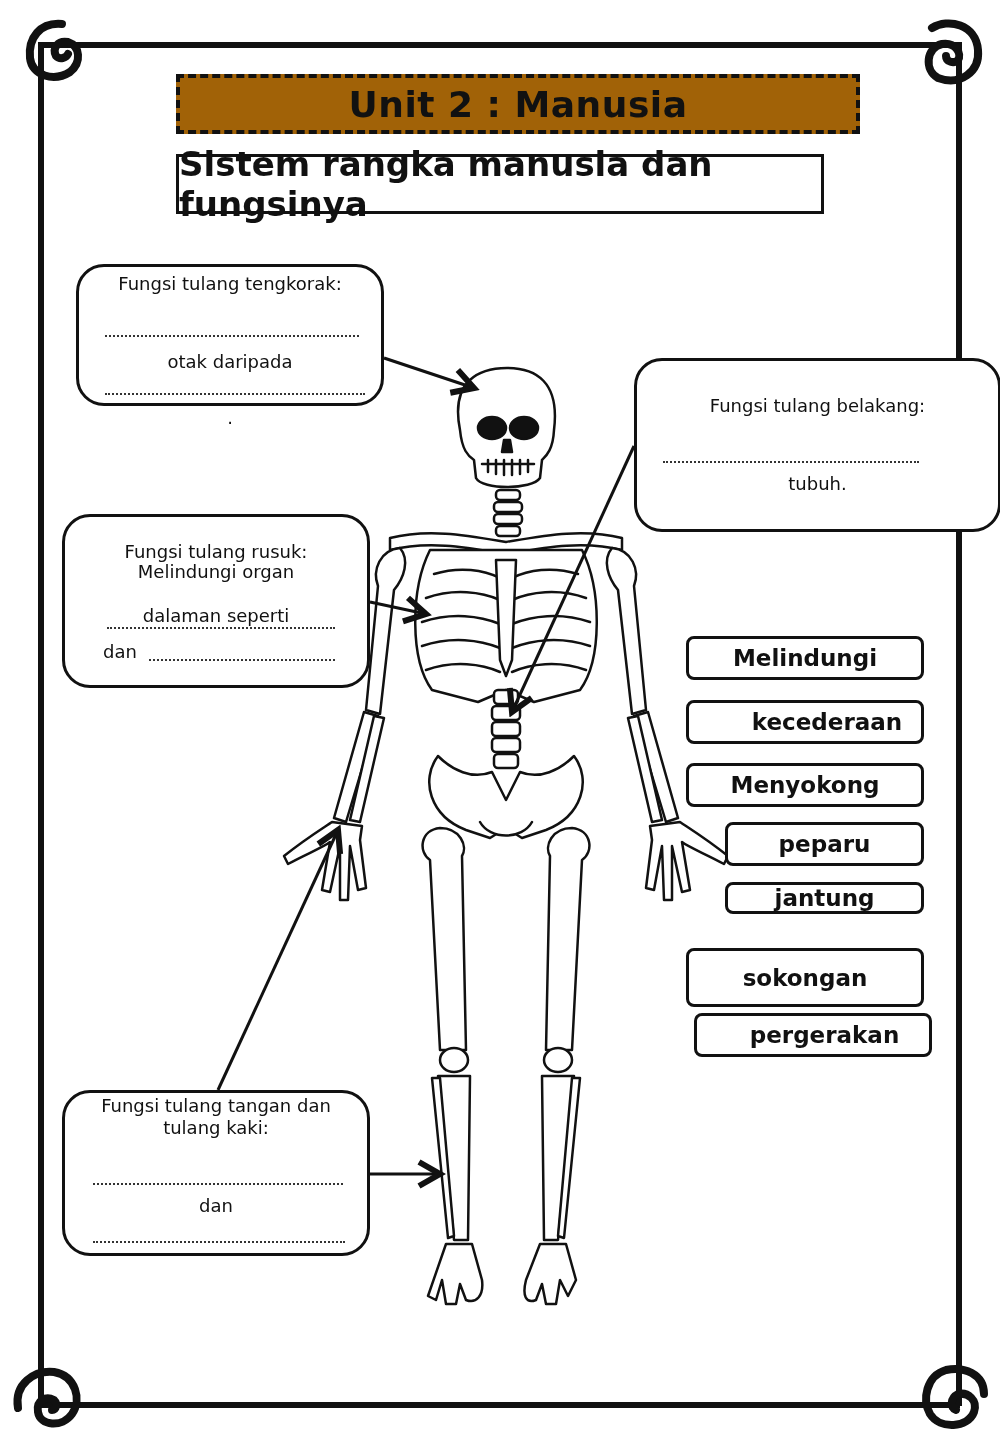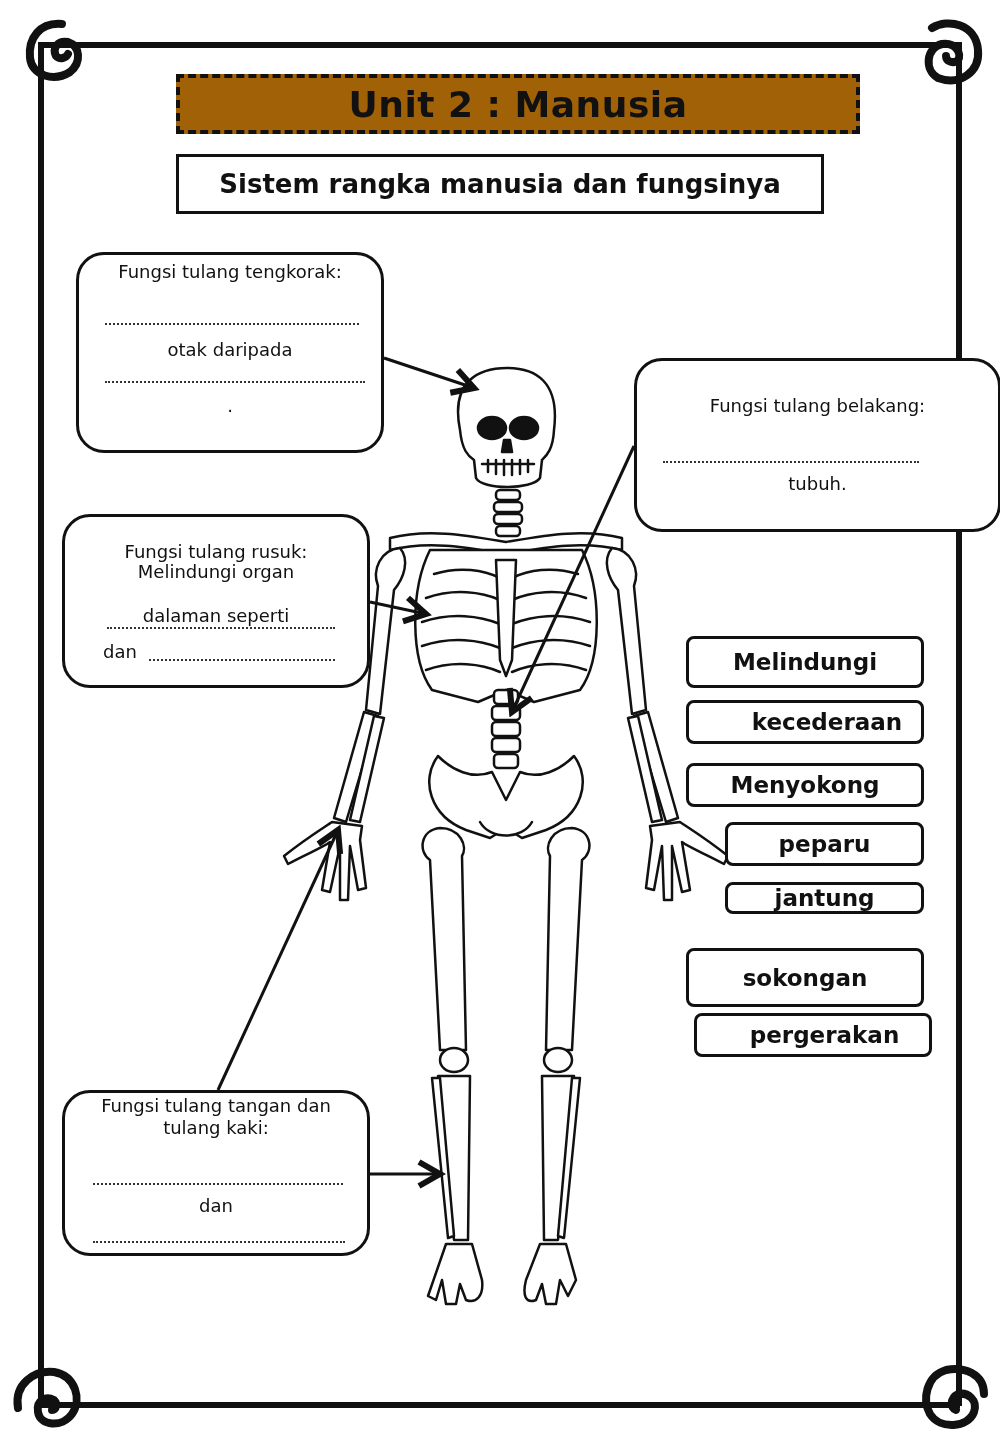--- a/index.html
+++ b/index.html
@@ -6,21 +6,21 @@
   body { width: 1000px; height: 1444px; position: relative; overflow: hidden;
          font-family: "DejaVu Sans", sans-serif; color: #111; }
   .frame-line { position: absolute; background: #111; }
   .title-box { position: absolute; left: 176px; top: 74px; width: 684px; height: 60px;
                background: #a16207; border: 4px dashed #111; box-sizing: border-box;
                display: flex; align-items: center; justify-content: center; }
   .title-box span { font-size: 36px; font-weight: bold; letter-spacing: 0.5px; }
   .subtitle-box { position: absolute; left: 176px; top: 154px; width: 648px; height: 60px;
                   background: #fff; border: 3px solid #111; box-sizing: border-box;
                   display: flex; align-items: center; justify-content: center; }
-  .subtitle-box span { font-size: 26px; font-weight: bold; }
+  .subtitle-box span { font-size: 34px; font-weight: bold; }
   .callout { position: absolute; background: #fff; border: 3px solid #111; border-radius: 28px;
              box-sizing: border-box; font-size: 18px; text-align: center; line-height: 22px; }
   .callout .line { position: absolute; border-bottom: 2px dotted #333; height: 0; }
   .callout .txt { position: absolute; left: 0; right: 0; text-align: center; }
   .word { position: absolute; background: #fff; border: 3px solid #111; border-radius: 8px;
           box-sizing: border-box; display: flex; align-items: center; justify-content: center;
           font-size: 23px; font-weight: bold; cursor: grab; }
   svg { position: absolute; overflow: visible; }
 </style>
 </head>
@@ -117,21 +117,21 @@
       <path d="M1 1 L8 5 L1 9" fill="none" stroke="#111" stroke-width="2"></path>
     </marker>
   </defs>
   <line x1="384" y1="358" x2="474" y2="388" stroke="#111" stroke-width="3" marker-end="url(#ah)"></line>
   <line x1="370" y1="602" x2="426" y2="614" stroke="#111" stroke-width="3" marker-end="url(#ah)"></line>
   <line x1="634" y1="446" x2="512" y2="712" stroke="#111" stroke-width="3" marker-end="url(#ah)"></line>
   <line x1="218" y1="1090" x2="338" y2="830" stroke="#111" stroke-width="3" marker-end="url(#ah)"></line>
   <line x1="370" y1="1174" x2="440" y2="1174" stroke="#111" stroke-width="3" marker-end="url(#ah)"></line>
 </svg>
 
-<div class="callout" style="left:76px; top:252px; width:308px; height:201px;padding-left:47px;">
+<div class="callout" style="left:76px; top:264px; width:308px; height:142px;padding-left:47px;">
   <div class="txt" style="top:6px;">Fungsi tulang tengkorak:</div>
   <div class="line" style="left:26px; width:254px; top:68px;"></div>
   <div class="txt" style="top:84px;">otak daripada</div>
   <div class="line" style="left:26px; width:260px; top:126px;"></div>
   <div class="txt" style="top:140px;">.</div>
 </div>
 
 <div class="callout" style="left:634px; top:358px; width:367px; height:174px;">
   <div class="txt" style="top:34px;">Fungsi tulang belakang:</div>
   <div class="line" style="left:26px; width:256px; top:100px;"></div>
@@ -148,19 +148,19 @@
 </div>
 
 <div class="callout" style="left:62px; top:1090px; width:308px; height:166px;">
   <div class="txt" style="top:2px;">Fungsi tulang tangan dan</div>
   <div class="txt" style="top:24px;">tulang kaki:</div>
   <div class="line" style="left:28px; width:250px; top:90px;"></div>
   <div class="txt" style="top:102px;">dan</div>
   <div class="line" style="left:28px; width:252px; top:148px;"></div>
 </div>
 
-<div class="word" style="left:686px; top:636px; width:238px; height:52px;">Melindungi</div>
+<div class="word" style="left:686px; top:636px; width:238px; height:44px;">Melindungi</div>
 <div class="word" style="left:686px; top:700px; width:238px; height:44px;padding-left:44px;">kecederaan</div>
 <div class="word" style="left:686px; top:763px; width:238px; height:44px;">Menyokong</div>
 <div class="word" style="left:725px; top:822px; width:199px; height:44px;">peparu</div>
 <div class="word" style="left:725px; top:882px; width:199px; height:32px;">jantung</div>
 <div class="word" style="left:686px; top:948px; width:238px; height:59px;">sokongan</div>
 <div class="word" style="left:694px; top:1013px; width:238px; height:44px;padding-left:23px;">pergerakan</div>
 
 </body></html>

